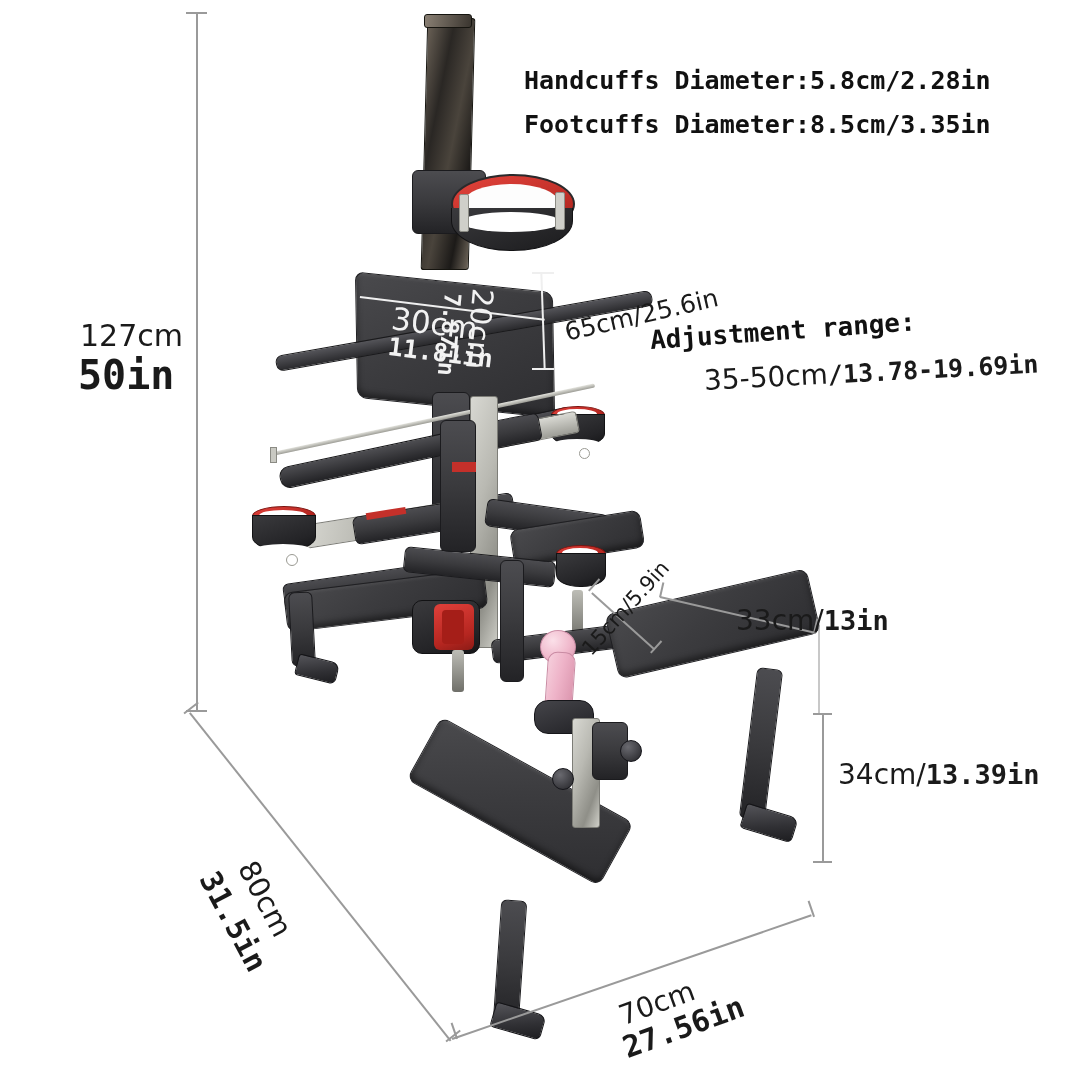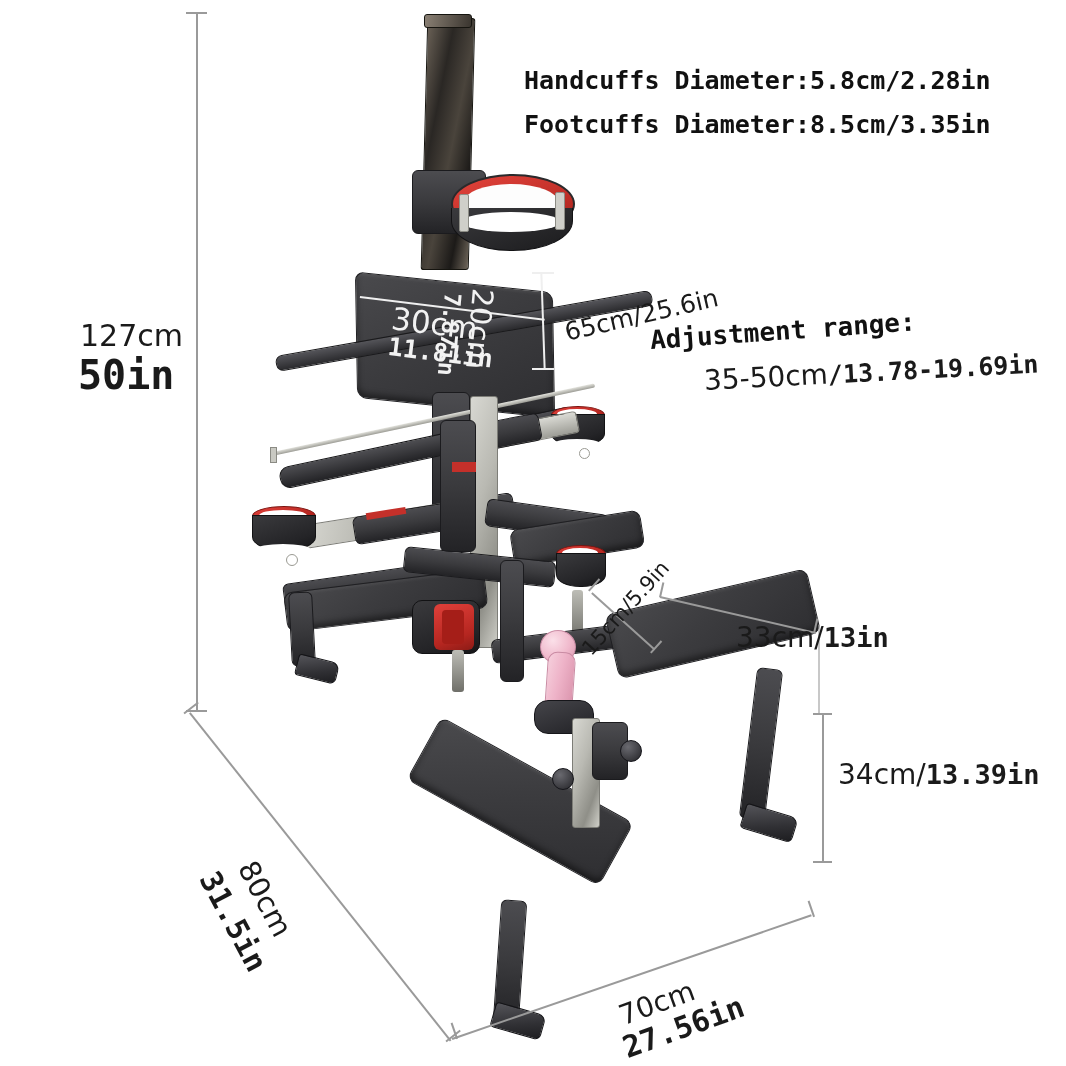--- a/index.html
+++ b/index.html
@@ -260,21 +260,21 @@
 
   <div class="adj-title" style="left:650px;top:325px;transform:rotate(-4deg);transform-origin:0 50%;">Adjustment range:</div>
   <div class="dim" style="left:704px;top:364px;transform:rotate(-3deg);transform-origin:0 50%;">
     <span class="cm" style="font-size:28px;">35-50cm</span><span class="inch" style="font-size:25px;">/13.78-19.69in</span>
   </div>
 
   <div class="dim" style="left:586px;top:640px;transform:rotate(-48deg);transform-origin:0 50%;">
     <span class="cm" style="font-size:21px;">15cm/5.9in</span>
   </div>
 
-  <div class="dim" style="left:736px;top:621px;">
+  <div class="dim" style="left:736px;top:604px;">
     <span class="cm" style="font-size:28px;">33cm</span><span class="cm" style="font-size:28px;">/</span><span class="inch" style="font-size:27px;">13in</span>
   </div>
 
   <div class="dim" style="left:838px;top:758px;">
     <span class="cm" style="font-size:28px;">34cm</span><span class="cm" style="font-size:28px;">/</span><span class="inch" style="font-size:27px;">13.39in</span>
   </div>
 
   <div class="dim" style="left:246px;top:846px;transform:rotate(62deg);transform-origin:0 50%;">
     <span class="cm" style="font-size:29px;">80cm</span>
   </div>

